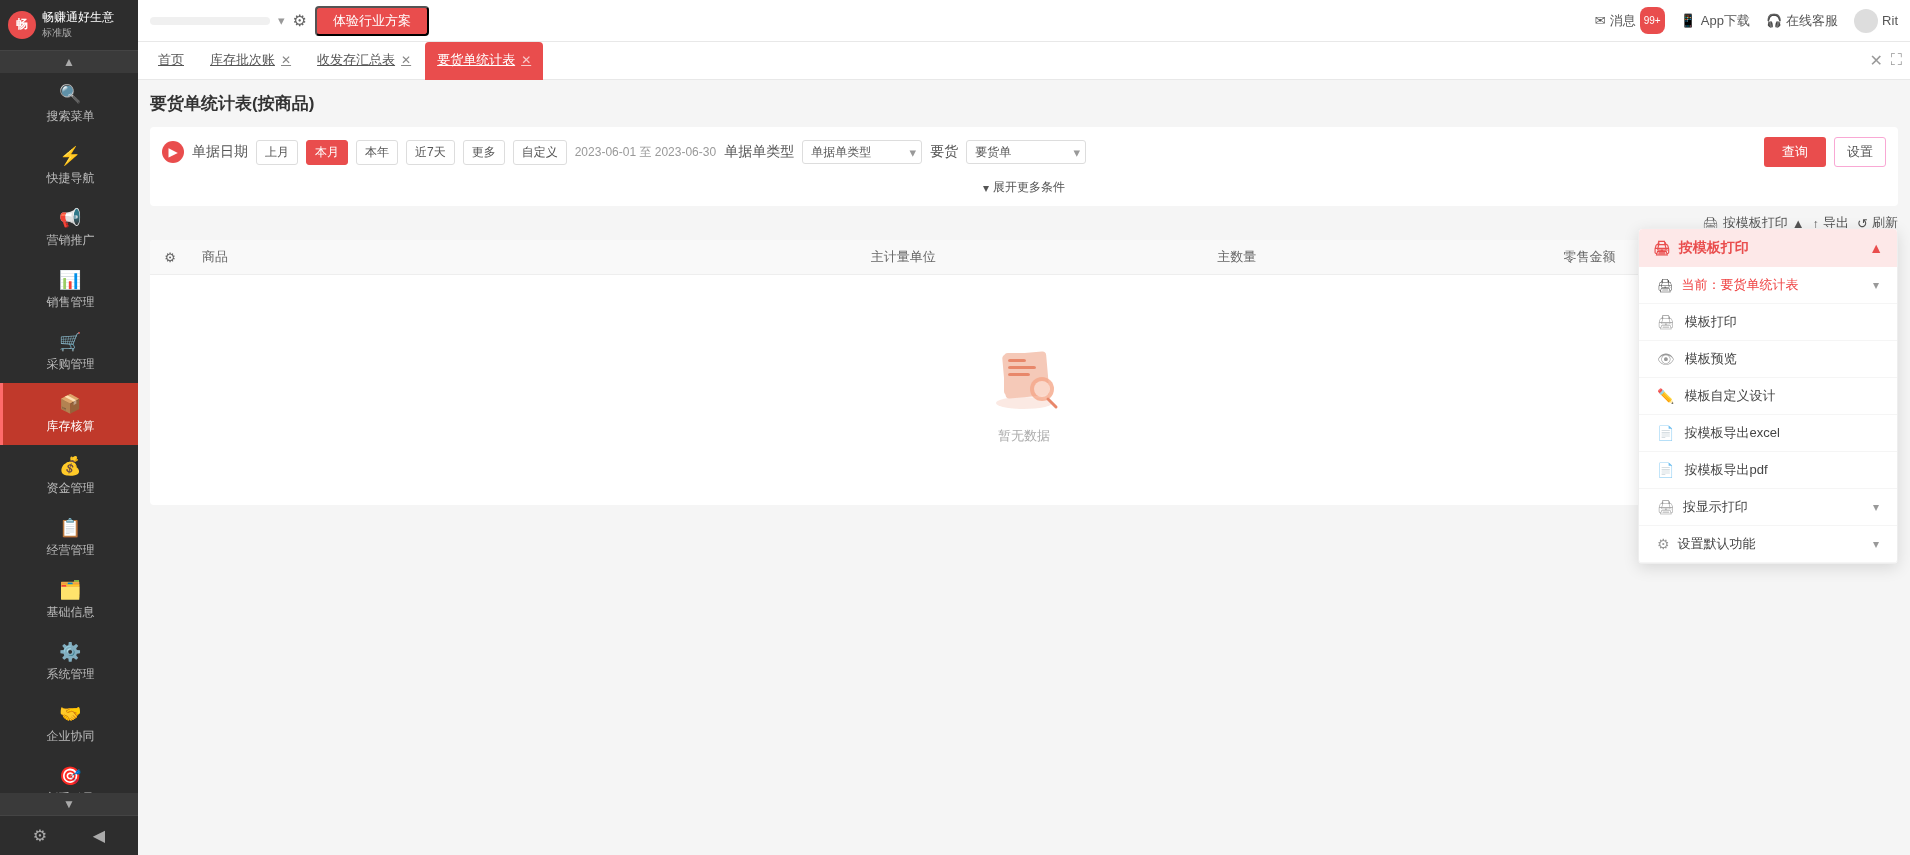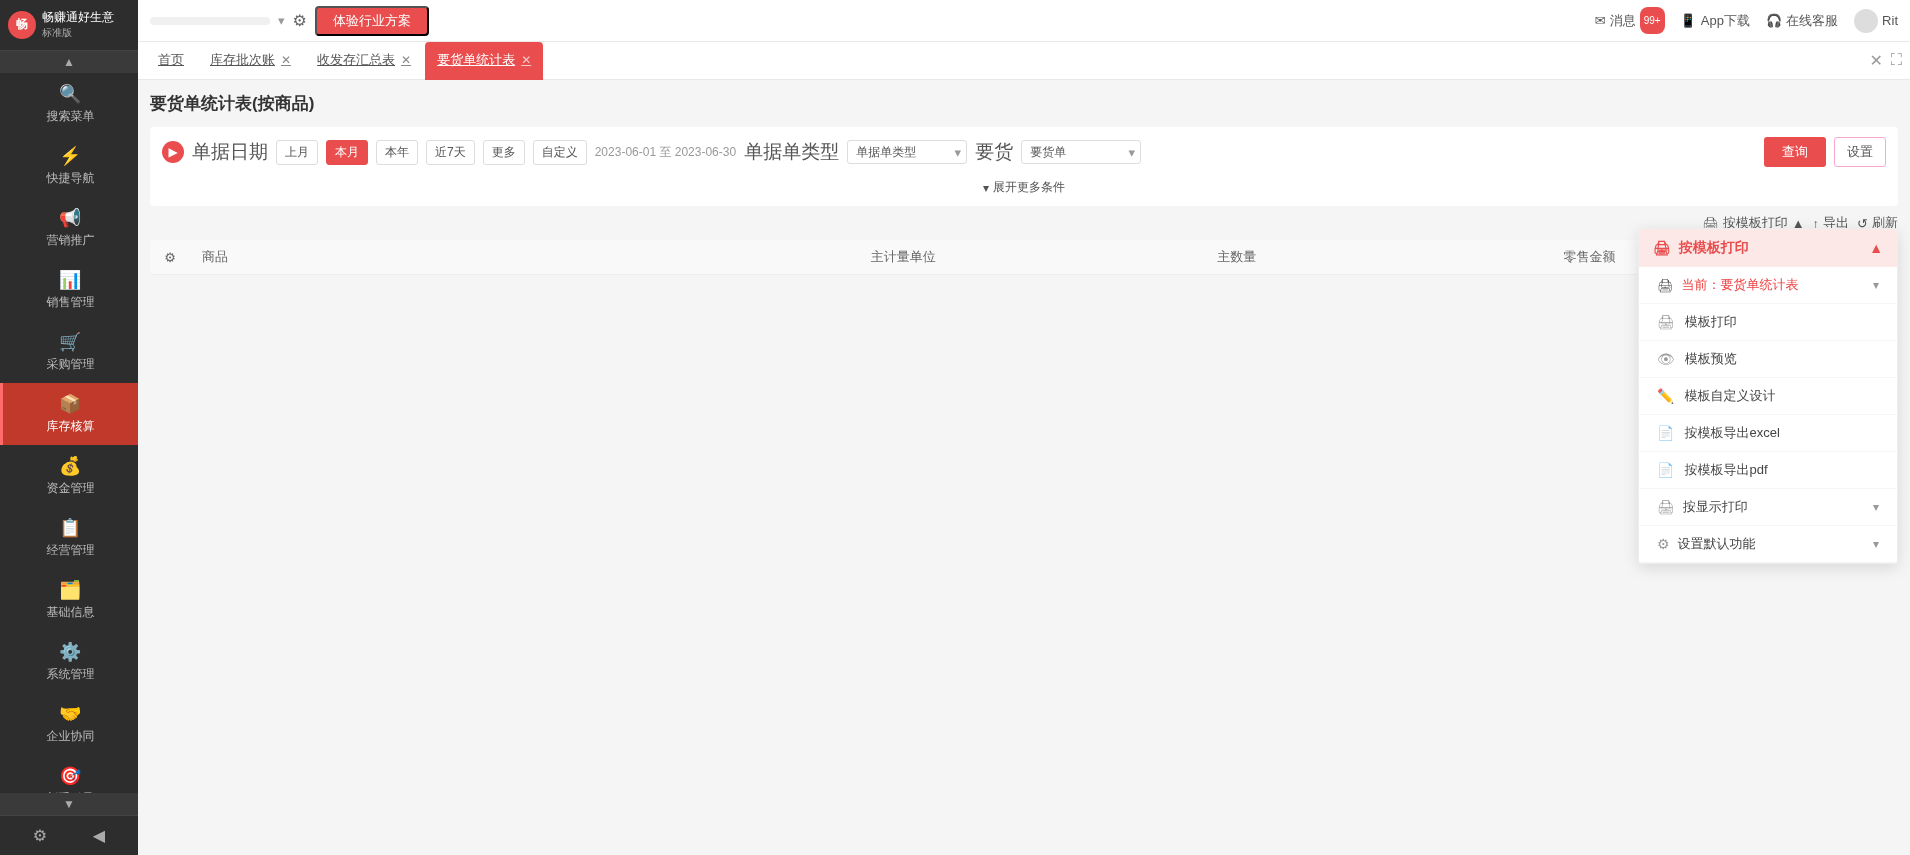--- a/index.html
+++ b/index.html
@@ -172,21 +172,21 @@
     .filter-expand-btn {
       background: #e94d4d;
       color: #fff;
       border: none;
       border-radius: 50%;
       width: 22px; height: 22px;
       display: flex; align-items: center; justify-content: center;
       cursor: pointer;
       font-size: 12px;
     }
-    .filter-label { color: #555; font-size: 19px; white-space: nowrap; }
+    .filter-label { color: #555; font-size: 14px; white-space: nowrap; }
     .date-btn {
       padding: 3px 8px;
       border: 1px solid #ddd;
       border-radius: 3px;
       cursor: pointer;
       font-size: 12px;
       color: #555;
       background: #fff;
     }
     .date-btn.active {
@@ -540,20 +540,34 @@
 
     <div class="data-table">
       <div class="table-header">
         <div class="th icon-col">⚙</div>
         <div class="th wide">商品</div>
         <div class="th normal">主计量单位</div>
         <div class="th normal">主数量</div>
         <div class="th normal">零售金额</div>
       </div>
 
+      <div class="empty-state">
+        <svg class="empty-icon" viewBox="0 0 80 80" fill="none" xmlns="http://www.w3.org/2000/svg">
+          <ellipse cx="40" cy="68" rx="28" ry="6" fill="#f5c9b8" opacity="0.4"></ellipse>
+          <rect x="18" y="20" width="44" height="44" rx="4" fill="#f5c9b8" transform="rotate(-5 18 20)"></rect>
+          <rect x="20" y="18" width="42" height="42" rx="4" fill="#f5c9b8"></rect>
+          <rect x="24" y="24" width="18" height="3" rx="2" fill="#e8876a"></rect>
+          <rect x="24" y="31" width="28" height="3" rx="2" fill="#e8876a"></rect>
+          <rect x="24" y="38" width="22" height="3" rx="2" fill="#e8876a"></rect>
+          <circle cx="58" cy="54" r="12" fill="#f5a78a" opacity="0.8"></circle>
+          <circle cx="58" cy="54" r="8" fill="#fff" opacity="0.5"></circle>
+          <line x1="64" y1="64" x2="72" y2="72" stroke="#e8876a" stroke-width="3" stroke-linecap="round"></line>
+        </svg>
+        <span class="empty-text">暂无数据</span>
+      </div>
     </div>
 
     <div class="dropdown-panel">
       <div class="dropdown-header">
         <div class="dropdown-header-left">
           <span>🖨</span>
           <span>按模板打印</span>
         </div>
         <span class="dropdown-header-right">▲</span>
       </div>

